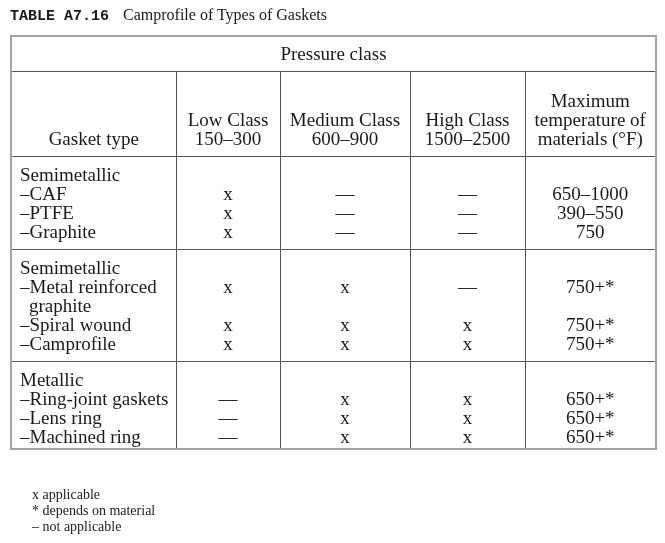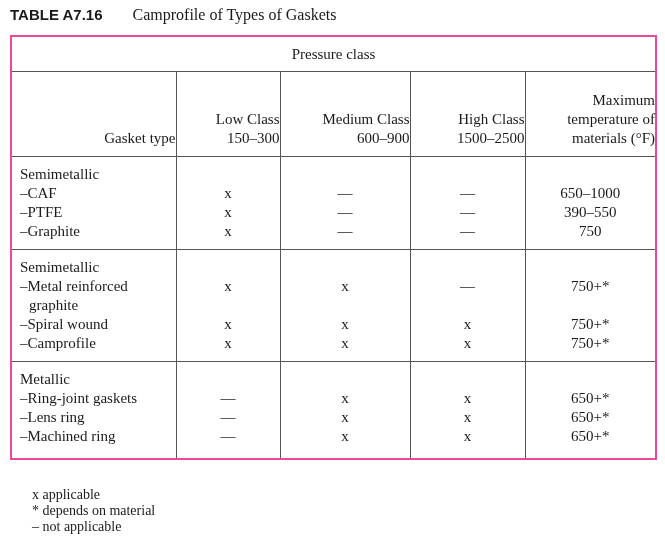--- a/index.html
+++ b/index.html
@@ -6,61 +6,61 @@
     body {
       width: 665px; height: 543px; position: relative; overflow: hidden;
       font-family: "Liberation Serif", "DejaVu Serif", serif;
       color: #1a1a1a;
     }
     .caption {
       position: absolute; left: 10px; top: 6px;
       font-size: 16px; white-space: nowrap;
     }
     .caption .label {
-      font-family: Liberation Sans, sans-serif;
-      font-weight: bold; font-size: 15px; margin-right: 26px;
+      font-family: Liberation Mono, monospace;
+      font-weight: bold; font-size: 15px; margin-right: 10px;
     }
     .caption .title { font-size: 16px; }
 
     table.gaskets {
       position: absolute; left: 10px; top: 35px;
       width: 645px;
       border-collapse: collapse;
-      border: 2px solid #ec4899;
-      font-size: 15px;
+      border: 2px solid #a3a3a3;
+      font-size: 19px;
       table-layout: fixed;
     }
     table.gaskets td, table.gaskets th {
       padding: 0; font-weight: normal; vertical-align: top;
     }
     col.c1 { width: 165px; }
     col.c2 { width: 104px; }
     col.c3 { width: 130px; }
     col.c4 { width: 115px; }
     col.c5 { width: 131px; }
 
     tr.pressure-row th {
       height: 34px; text-align: center; vertical-align: middle;
       border-bottom: 1px solid #555;
     }
     tr.header-row th {
-      height: 76px; text-align: right; vertical-align: bottom;
+      height: 76px; text-align: center; vertical-align: bottom;
       padding-bottom: 8px; line-height: 19px;
       border-right: 1px solid #555;
       border-bottom: 1px solid #555;
     }
     tr.header-row th:last-child { border-right: none; }
 
     tbody.group td {
       border-right: 1px solid #555;
       line-height: 19px;
     }
     tbody.group td:last-child { border-right: none; }
     tbody.group tr.last td { padding-bottom: 8px; border-bottom: 1px solid #555; margin-top: 12px; }
-    tbody.group.final tr.last td { border-bottom: none; padding-bottom: 12px; }
+    tbody.group.final tr.last td { border-bottom: none; padding-bottom: 2px; }
     tbody.group tr.first td { padding-top: 8px; }
 
     td.name { padding-left: 8px !important; white-space: nowrap; }
     td.name .indent { padding-left: 9px; }
     td.cell { text-align: center; }
 
     .footnotes {
       position: absolute; left: 32px; top: 487px;
       font-size: 14px; line-height: 16px;
     }

